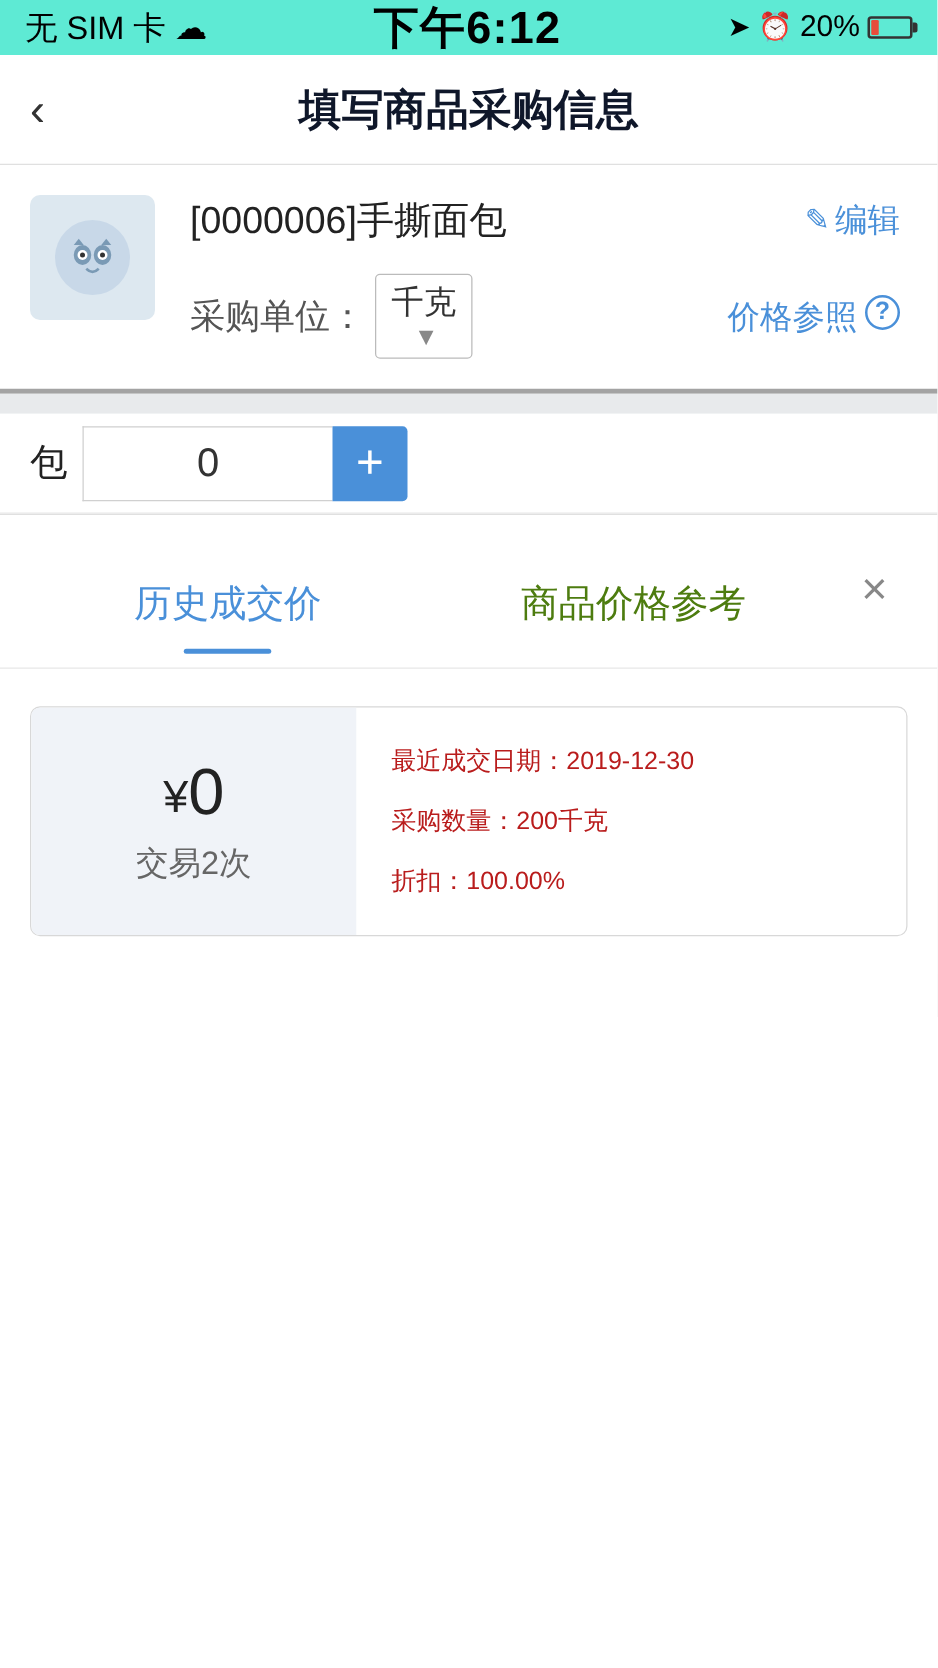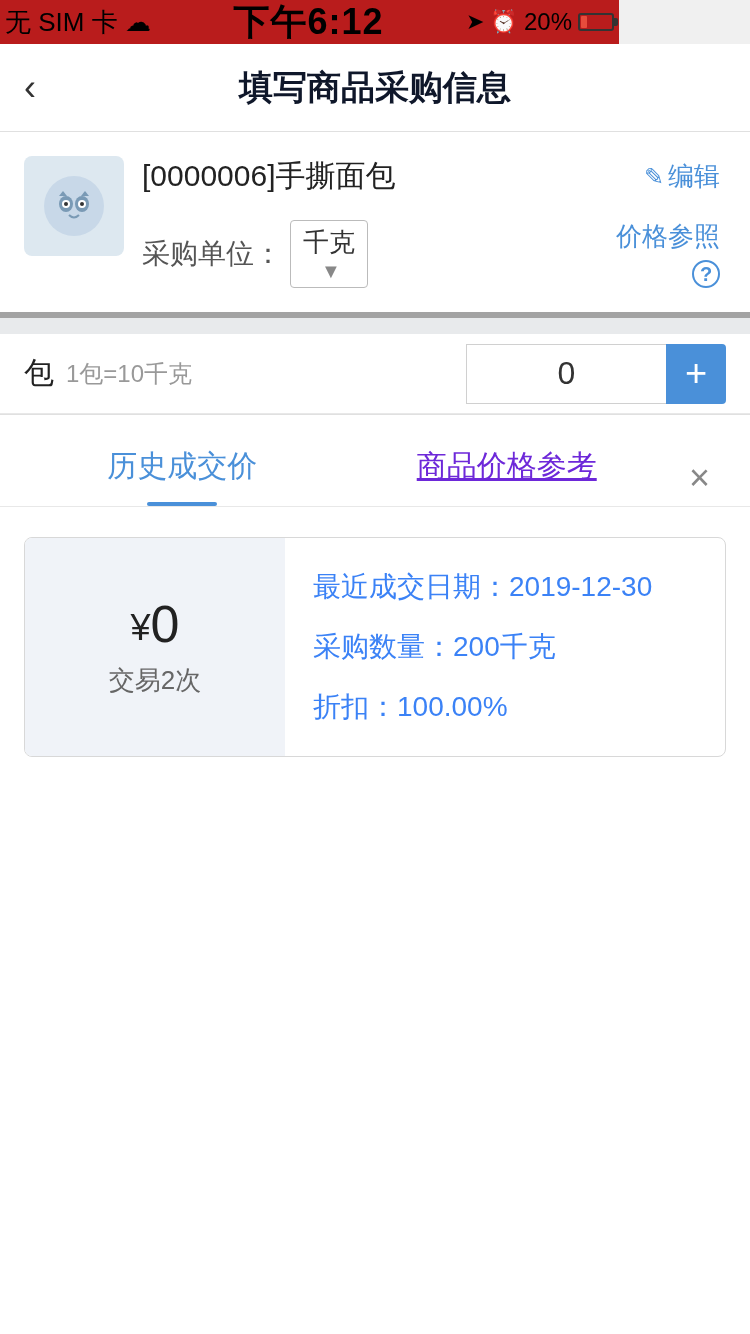--- a/index.html
+++ b/index.html
@@ -8,27 +8,27 @@
       width: 750px;
       min-height: 1334px;
       font-family: -apple-system, "PingFang SC", "Helvetica Neue", Arial, sans-serif;
       background: #f0f0f0;
       position: relative;
       overflow-x: hidden;
     }
 
     
     .status-bar {
-      width: 619px;
+      width: 750px;
       height: 44px;
-      background: #b91c1c;
+      background: #5eead4;
       display: flex;
       align-items: center;
       justify-content: space-between;
-      padding: 0 5px;
+      padding: 0 20px;
       font-size: 28px;
       font-weight: 500;
     }
     .status-left {
       display: flex;
       align-items: center;
       gap: 8px;
       font-size: 26px;
     }
     .status-center {
@@ -98,23 +98,23 @@
       font-weight: 600;
       color: #0f172a;
     }
 
     
     .product-card {
       background: #fff;
       padding: 24px 30px 24px 24px;
       display: flex;
       align-items: flex-start;
-      gap: 18px;
+      gap: 28px;
       margin-top: 0;
-      border-bottom: 6px solid #a3a3a3;
+      border-bottom: 4px solid #a3a3a3;
     }
     .product-thumb {
       width: 100px;
       height: 100px;
       background: #dde8f0;
       border-radius: 8px;
       display: flex;
       align-items: center;
       justify-content: center;
       flex-shrink: 0;
@@ -168,24 +168,23 @@
     }
     .unit-dropdown-arrow {
       margin-left: 4px;
       font-size: 20px;
       color: #888;
     }
     .price-ref-btn {
       font-size: 26px;
       color: #4a90d9;
       display: flex;
-      align-items: flex-end;
+      align-items: flex-start;
       gap: 6px;
       cursor: pointer;
-      flex-direction: column;
     }
     .price-ref-icon {
       width: 28px;
       height: 28px;
       border: 2px solid #4a90d9;
       border-radius: 50%;
       display: flex;
       align-items: center;
       justify-content: center;
       font-size: 20px;
@@ -251,44 +250,44 @@
     }
 
     
     .tabs-panel {
       background: #fff;
       border-top: 1px solid #e0e0e0;
       margin-top: 0;
     }
     .tabs-header {
       display: flex;
-      align-items: flex-end;
+      align-items: flex-start;
       height: 92px;
       border-bottom: 1px solid #e8e8e8;
       position: relative;
       padding: 0 20px;
+      margin-top: 31px;
     }
     .tab-item {
       flex: 1;
       display: flex;
       flex-direction: column;
       align-items: center;
       justify-content: center;
       height: 80px;
       font-size: 30px;
       cursor: pointer;
       position: relative;
     }
     .tab-item.active {
       color: #4a90d9;
       font-weight: 500;
     }
     .tab-item.inactive {
-      color: #6d28d9;
-      text-decoration: underline;
+      color: #4d7c0f;
     }
     .tab-underline {
       position: absolute;
       bottom: 0;
       left: 50%;
       transform: translateX(-50%);
       width: 70px;
       height: 4px;
       background: #4a90d9;
       border-radius: 2px;
@@ -339,22 +338,22 @@
     }
     .price-card-right {
       flex: 1;
       padding: 28px 28px;
       display: flex;
       flex-direction: column;
       gap: 18px;
       justify-content: center;
     }
     .price-detail-row {
-      font-size: 28px;
-      color: #3b82f6;
+      font-size: 20px;
+      color: #b91c1c;
       line-height: 1.5;
     }
 
     
     .page-bg {
       background: #fff;
       min-height: calc(1334px - 44px - 88px);
     }
   </style>
 </head>
@@ -425,21 +424,20 @@
           <span class="price-ref-icon">?</span>
         </div>
       </div>
     </div>
   </div>
 
   <div class="divider-band"></div>
 
   <div class="quantity-row">
     <span class="quantity-unit">包</span>
-    <span class="quantity-hint">1包=10千克</span>
     <div class="quantity-input-area">
       <input type="text" class="quantity-input" value="0" style="">
       <button class="quantity-plus">+</button>
     </div>
   </div>
 
   <div class="tabs-panel">
     <div class="tabs-header">
       <div class="tab-item active">
         <span>历史成交价</span>

